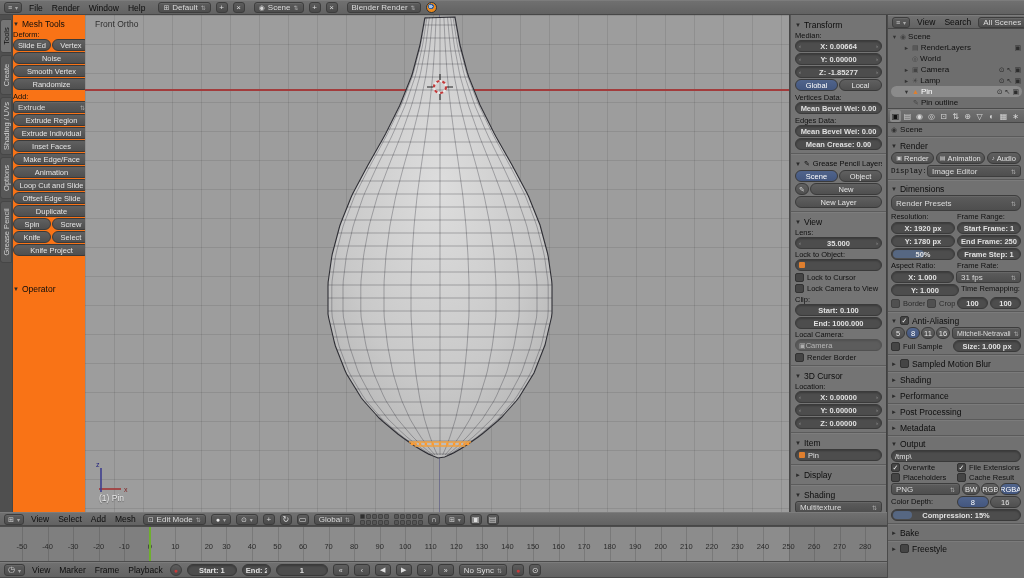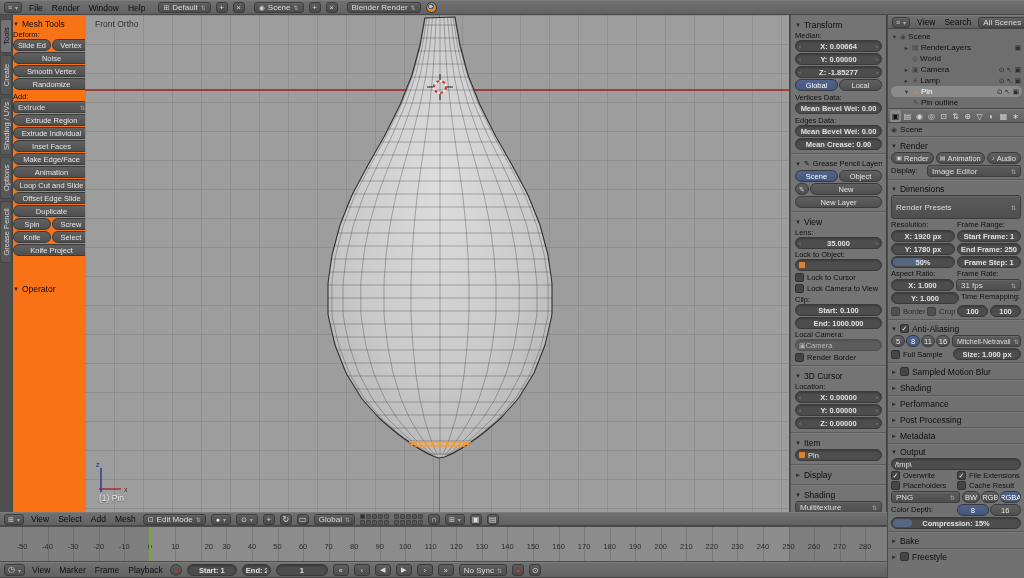--- a/index.html
+++ b/index.html
@@ -712,34 +712,34 @@
       <div class="btn" style="flex:1.5">
           <span class="icon" style="font-size:6px;margin-right:2px">▤</span>
           <span>Animation</span>
         </div>
       <div class="btn">
           <span class="icon" style="font-size:6px;margin-right:2px">♪</span>
           <span>Audio</span>
         </div>
     </div>
     <div class="pgrid2">
-      <span class="lbl" style="flex:0 0 34px;line-height:12px;">Display:</span>
+      <span class="lbl" style="flex:0 0 34px;line-height:12px;font-family:Liberation Mono, monospace;">Display:</span>
       <div class="drop" style="height:12px;justify-content:space-between;">
         <span>Image Editor</span>
         <span class="arr">⇅</span>
       </div>
     </div>
     <div class="sep" style="margin:2px -3px;"></div>
 
     <div class="phead">
       <span class="tri">▼</span>
       <span>Dimensions</span>
     </div>
     <div class="row">
-      <div class="drop" style="height:24px;justify-content:space-between;">
+      <div class="drop" style="height:16px;justify-content:space-between;border-radius:6px;">
         <span>Render Presets</span>
         <span class="arr">⇅</span>
       </div>
     </div>
     <div class="pgrid2">
       <span class="lbl">Resolution:</span>
       <span class="lbl">Frame Range:</span>
     </div>
     <div class="pgrid2">
       <div class="field">

